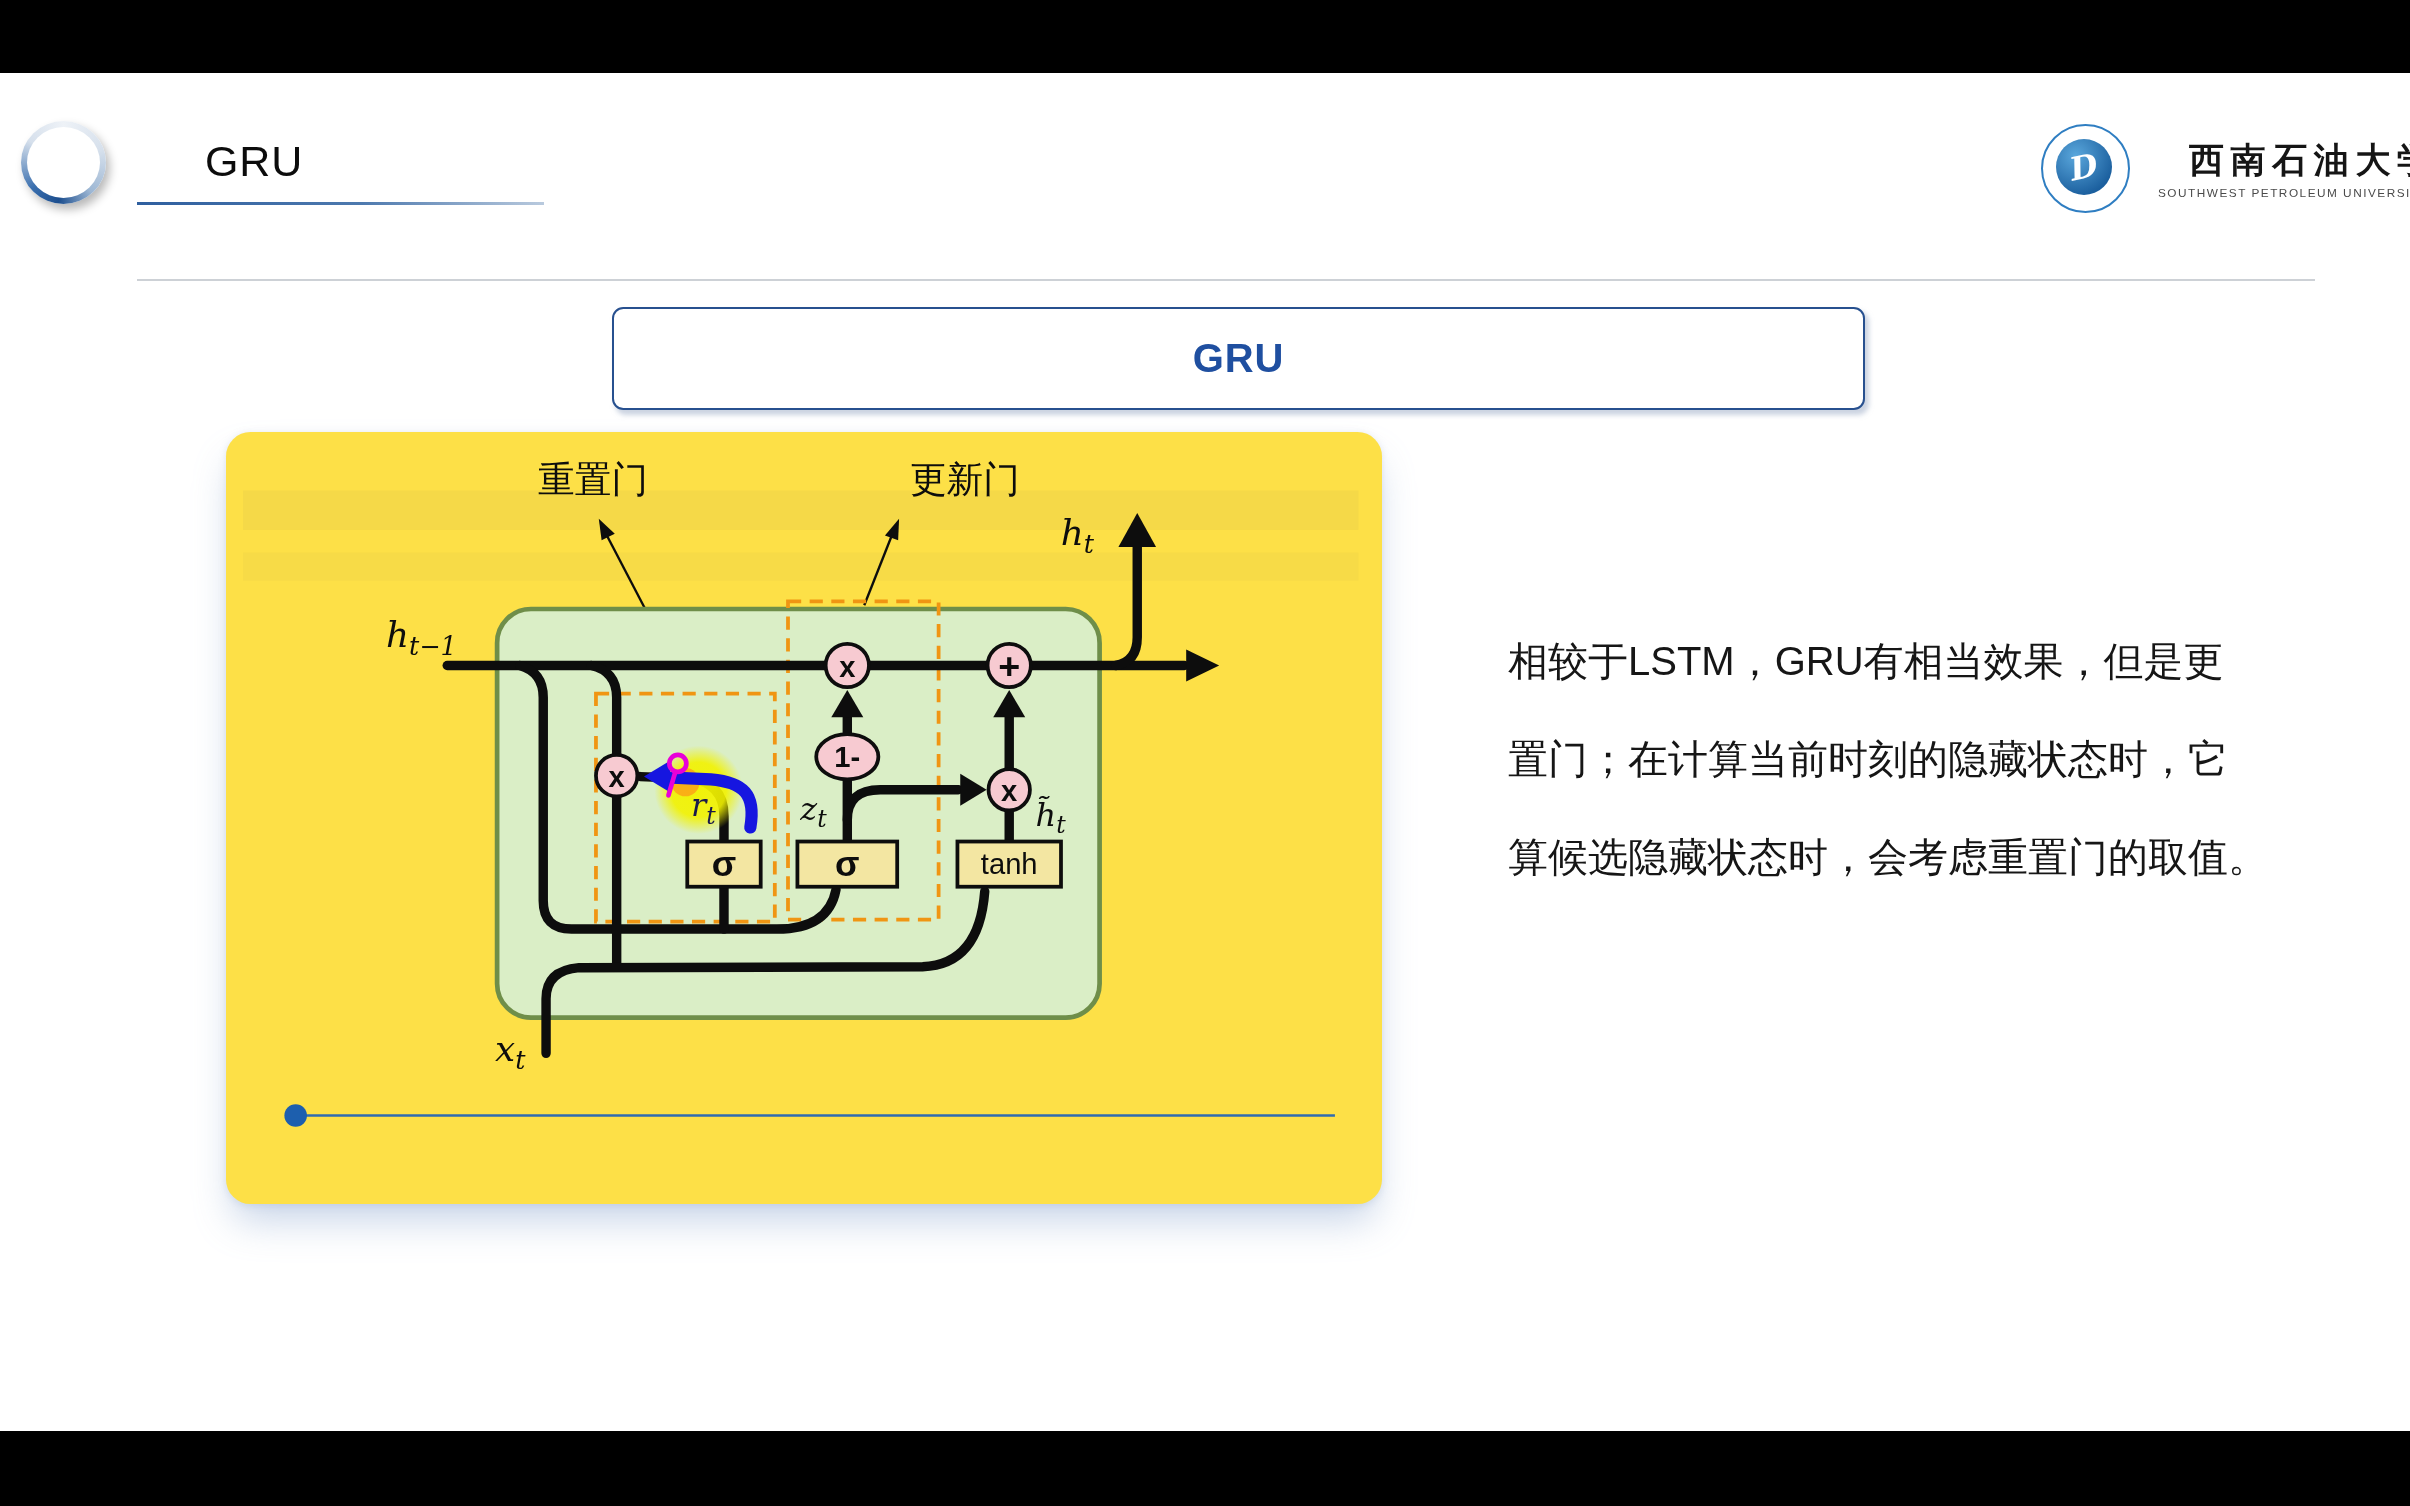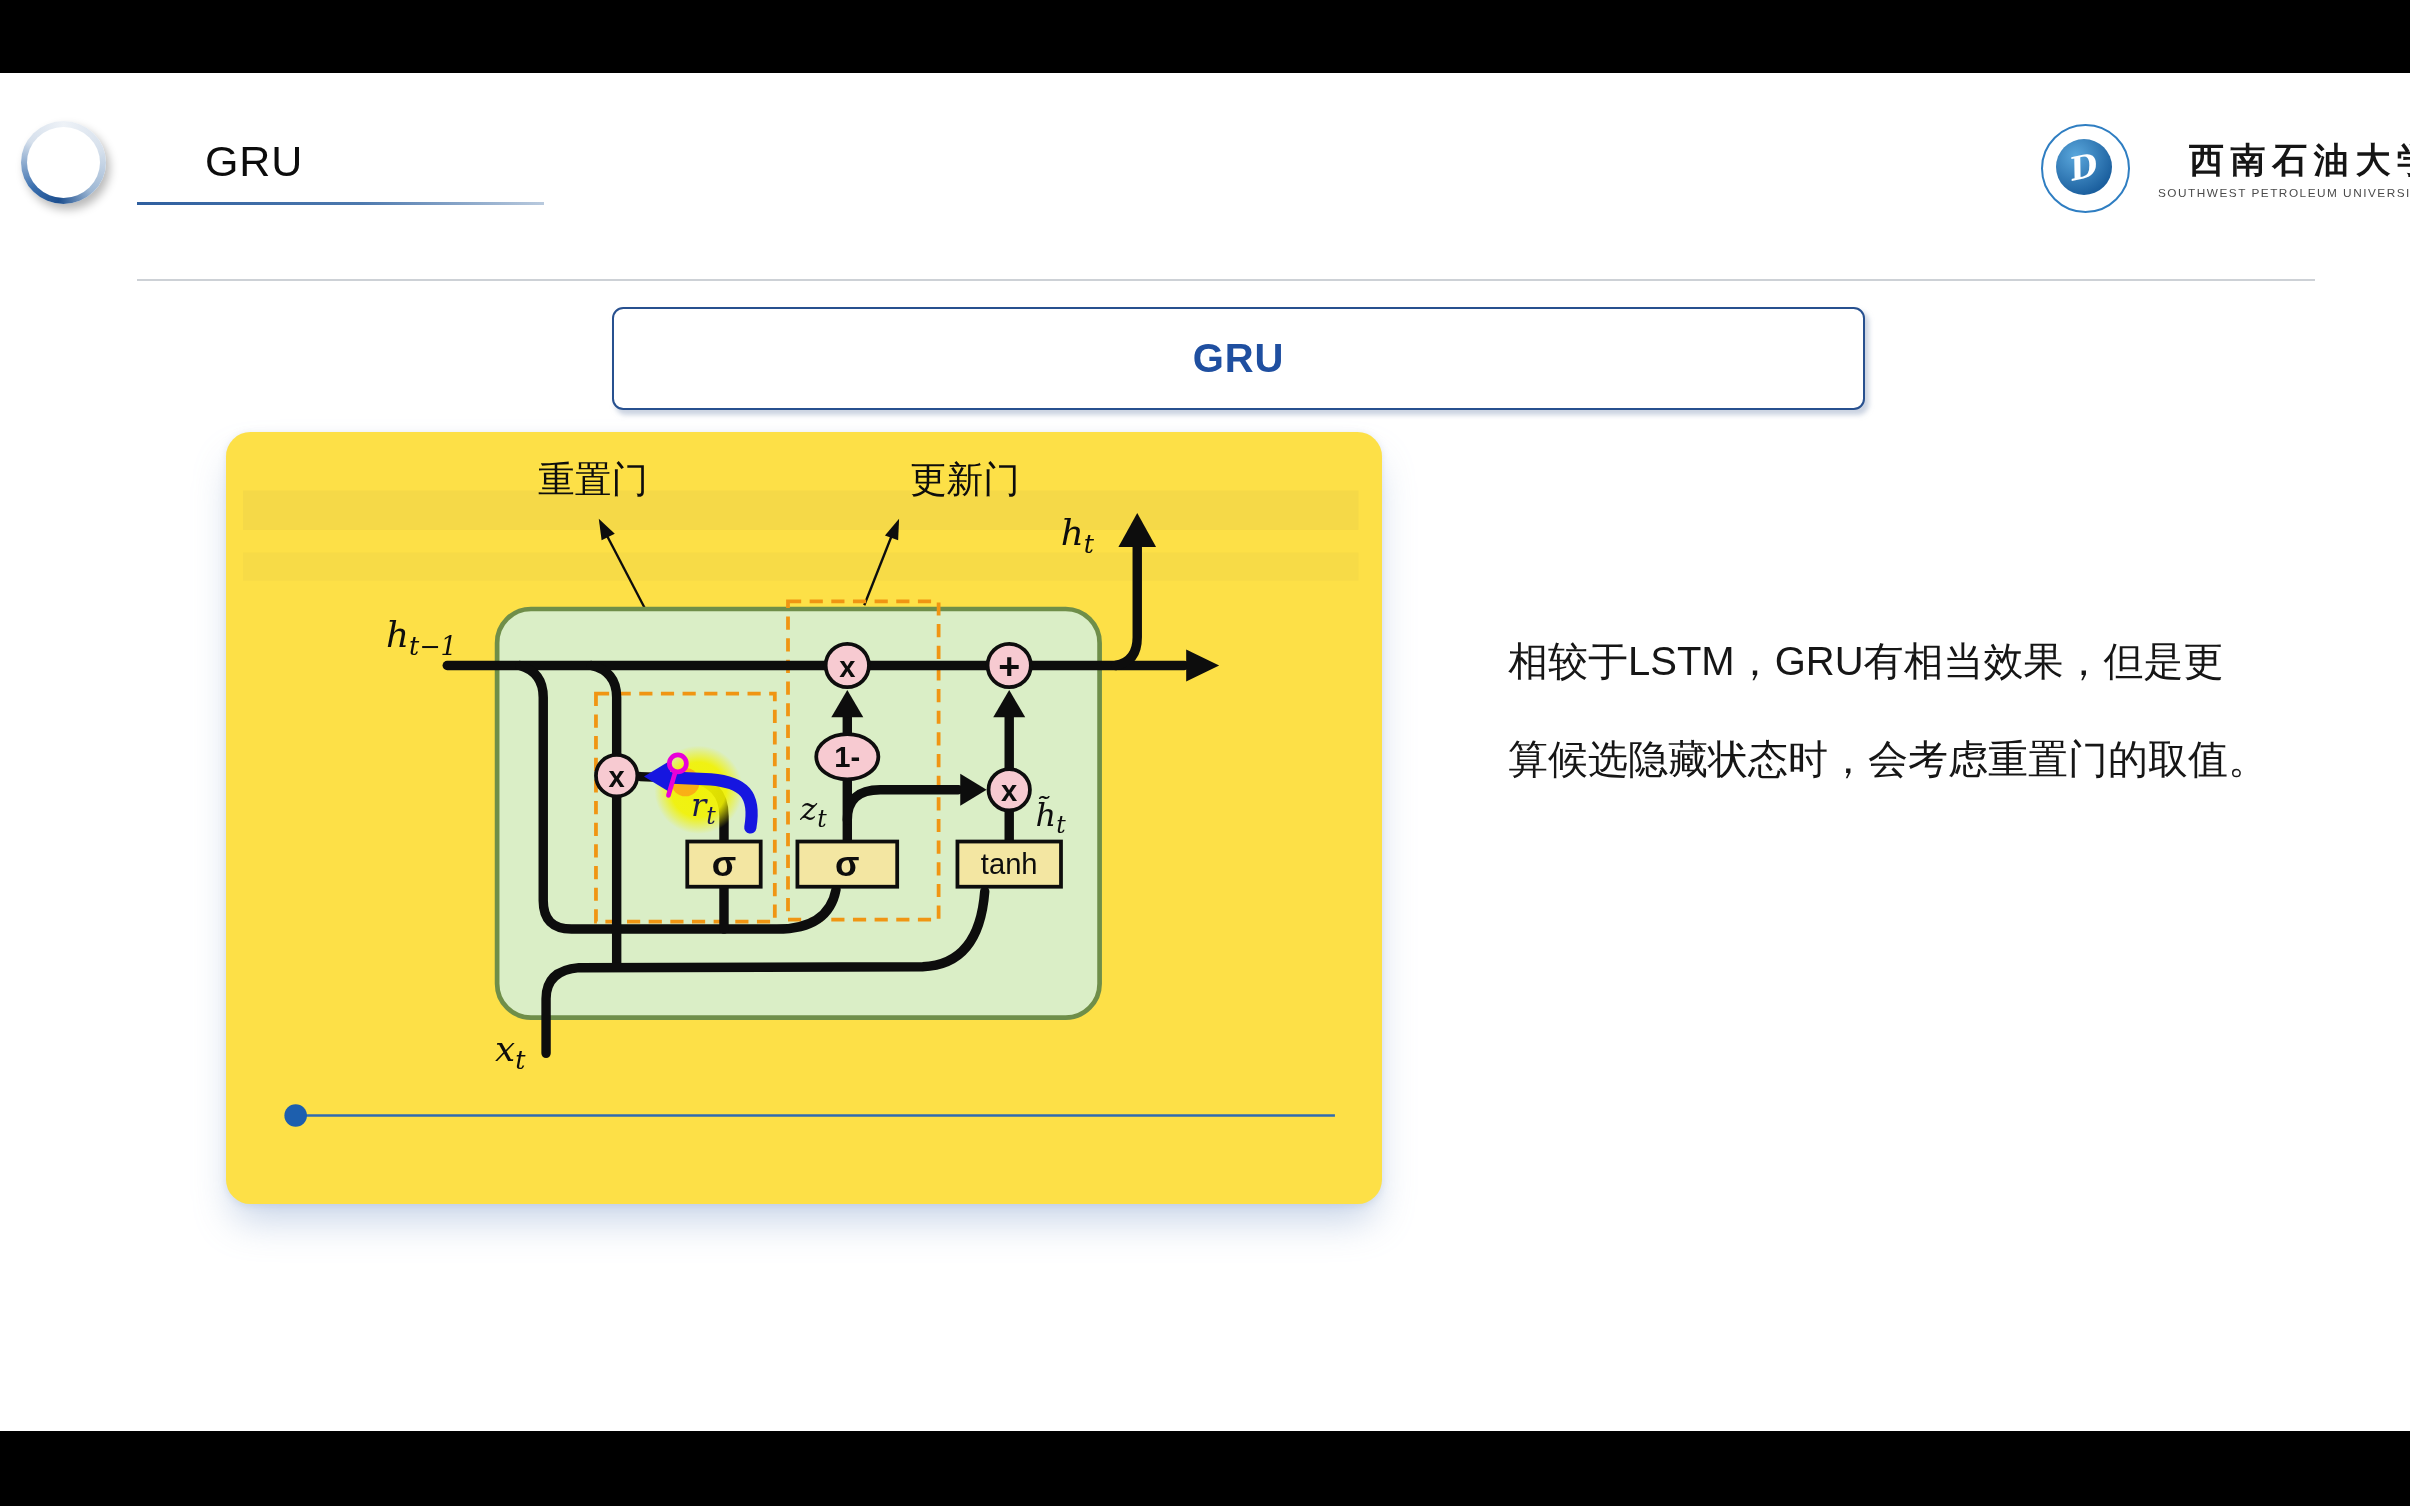--- a/index.html
+++ b/index.html
@@ -191,18 +191,19 @@
 
   <g>
     <line x1="74" y1="726" x2="1178" y2="726" stroke="#2f6cb0" stroke-width="2.5"></line>
     <circle cx="74" cy="726" r="12" fill="#1d5fae"></circle>
   </g>
 </svg>
 </div>
 
 <div class="right-paragraph">
   <div>相较于LSTM，GRU有相当效果，但是更</div>
+  <div>置门；在计算当前时刻的隐藏状态时，它</div>
   <div>算候选隐藏状态时，会考虑重置门的取值。</div>
 </div>
 
 <div class="footnote">
 </div>
 
 
 </body></html>

